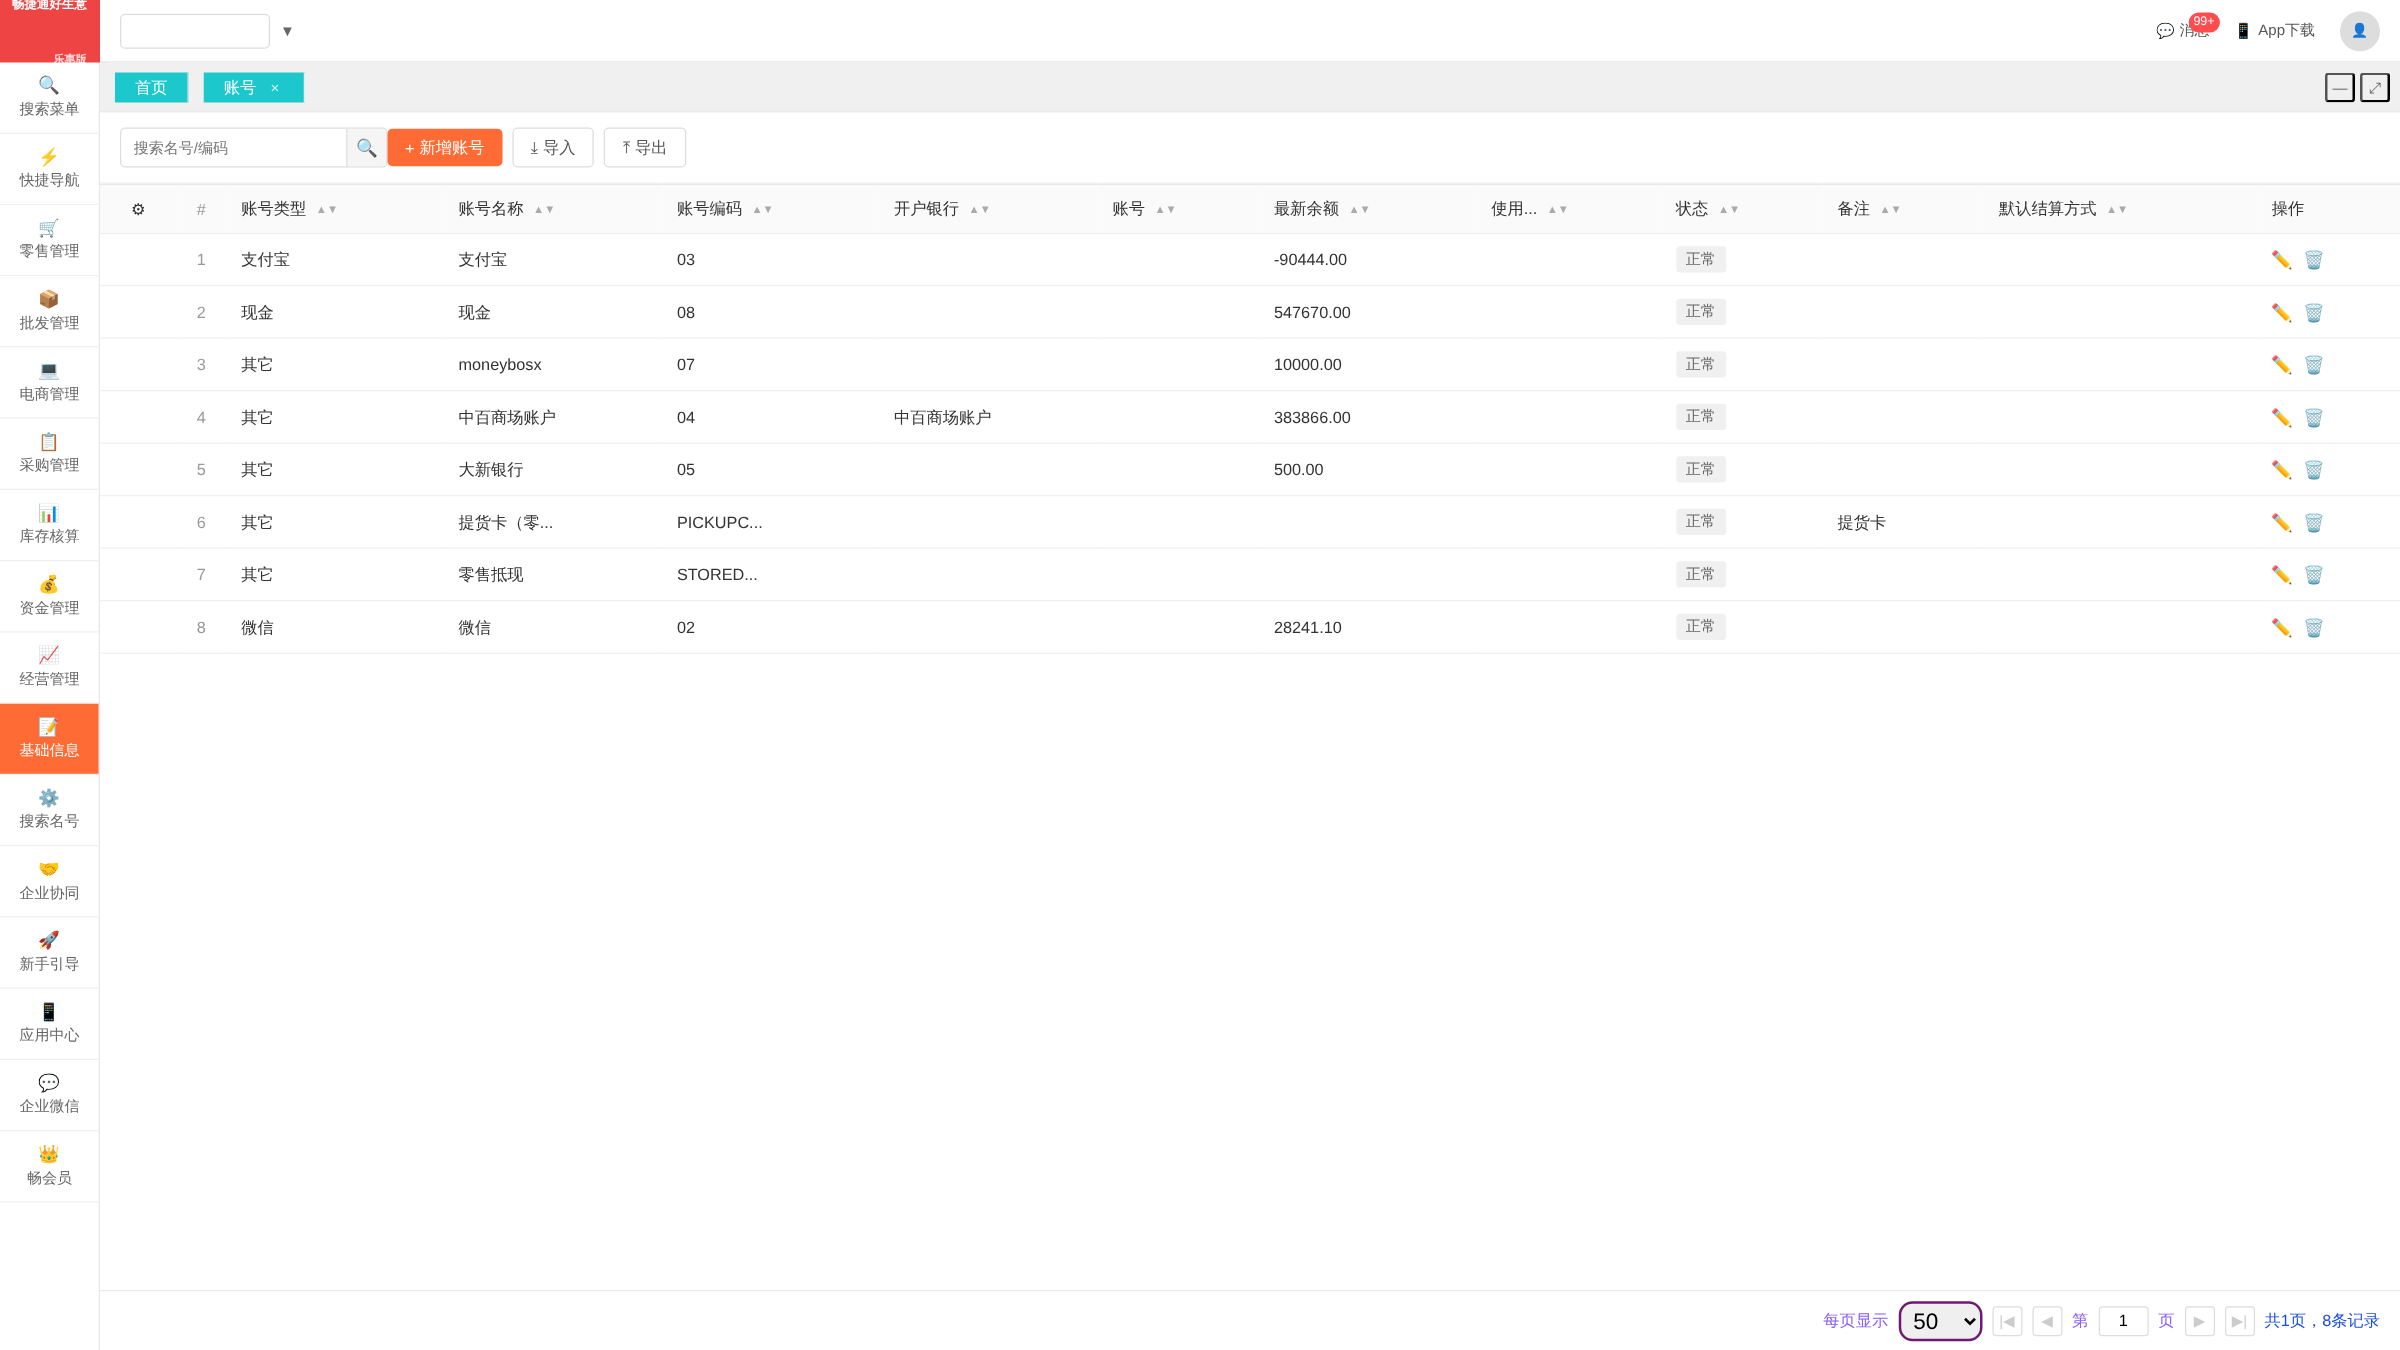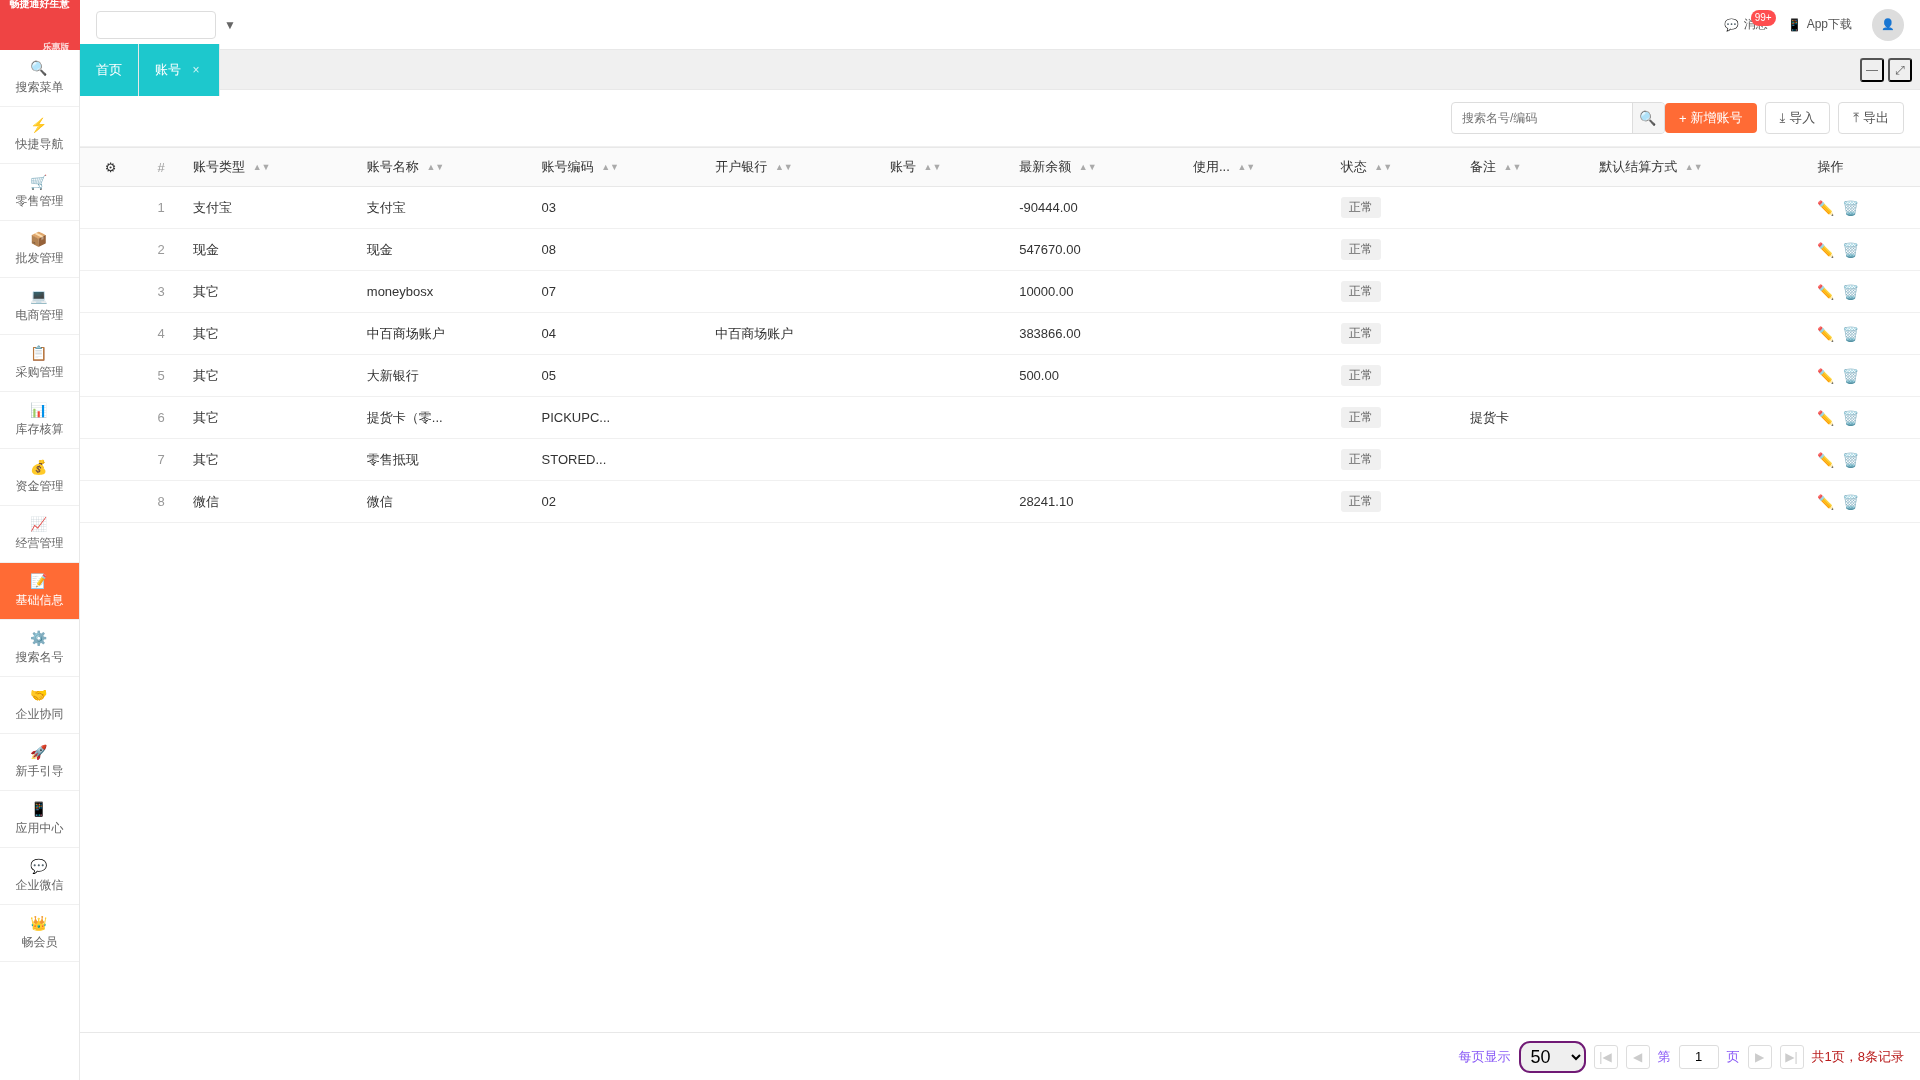--- a/index.html
+++ b/index.html
@@ -134,30 +134,31 @@
     .tab-bar {
       height: 40px;
       background: #f0f0f0;
       display: flex;
       align-items: center;
       padding: 0 0;
       border-bottom: 1px solid #e8e8e8;
       flex-shrink: 0;
     }
     .tab-item {
-      height: 52px;
+      height: 24px;
       display: flex;
       align-items: center;
       padding: 0 16px;
       cursor: pointer;
       font-size: 13px;
       color: #666;
       border-right: 1px solid #e8e8e8;
       gap: 8px;
       position: relative;
+      margin-left: 12px;
     }
     .tab-item.active {
       background: #1dc8cd;
       color: white;
     }
     .tab-item .tab-close {
       font-size: 12px;
       color: rgba(255,255,255,0.8);
       cursor: pointer;
       display: flex;
@@ -194,21 +195,21 @@
       flex-direction: column;
       overflow: hidden;
       background: #fff;
     }
 
     
     .toolbar {
       padding: 12px 16px;
       display: flex;
       align-items: center;
-      justify-content: flex-end;
+      justify-content: flex-start;
       border-bottom: 1px solid #f0f0f0;
       flex-shrink: 0;
     }
     .search-box {
       display: flex;
       align-items: center;
       border: 1px solid #ddd;
       border-radius: 4px;
       overflow: hidden;
       height: 32px;
@@ -362,21 +363,21 @@
     }
     .page-nav-btn.disabled { color: #ccc; cursor: not-allowed; }
     .page-input {
       width: 40px;
       height: 24px;
       border: 1px solid #ddd;
       border-radius: 3px;
       text-align: center;
       font-size: 13px;
     }
-    .total-info { color: #b91c1c; font-size: 13px; }
+    .total-info { color: #1d4ed8; font-size: 13px; }
 
     
     .gear-cell {
       text-align: center;
     }
   </style>
 </head>
 <body>
 
 <div class="sidebar">

